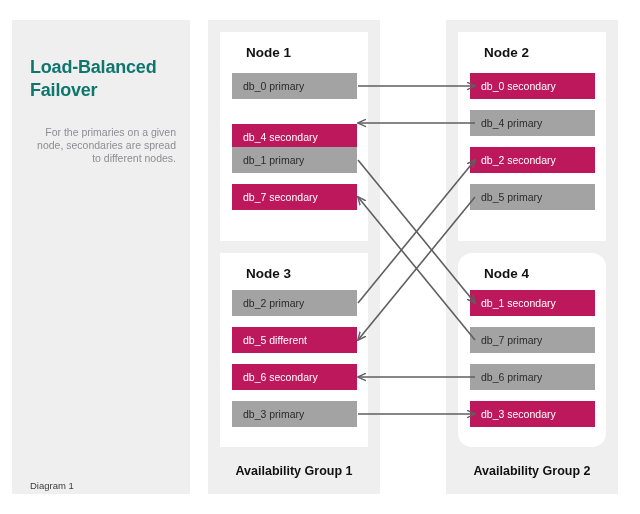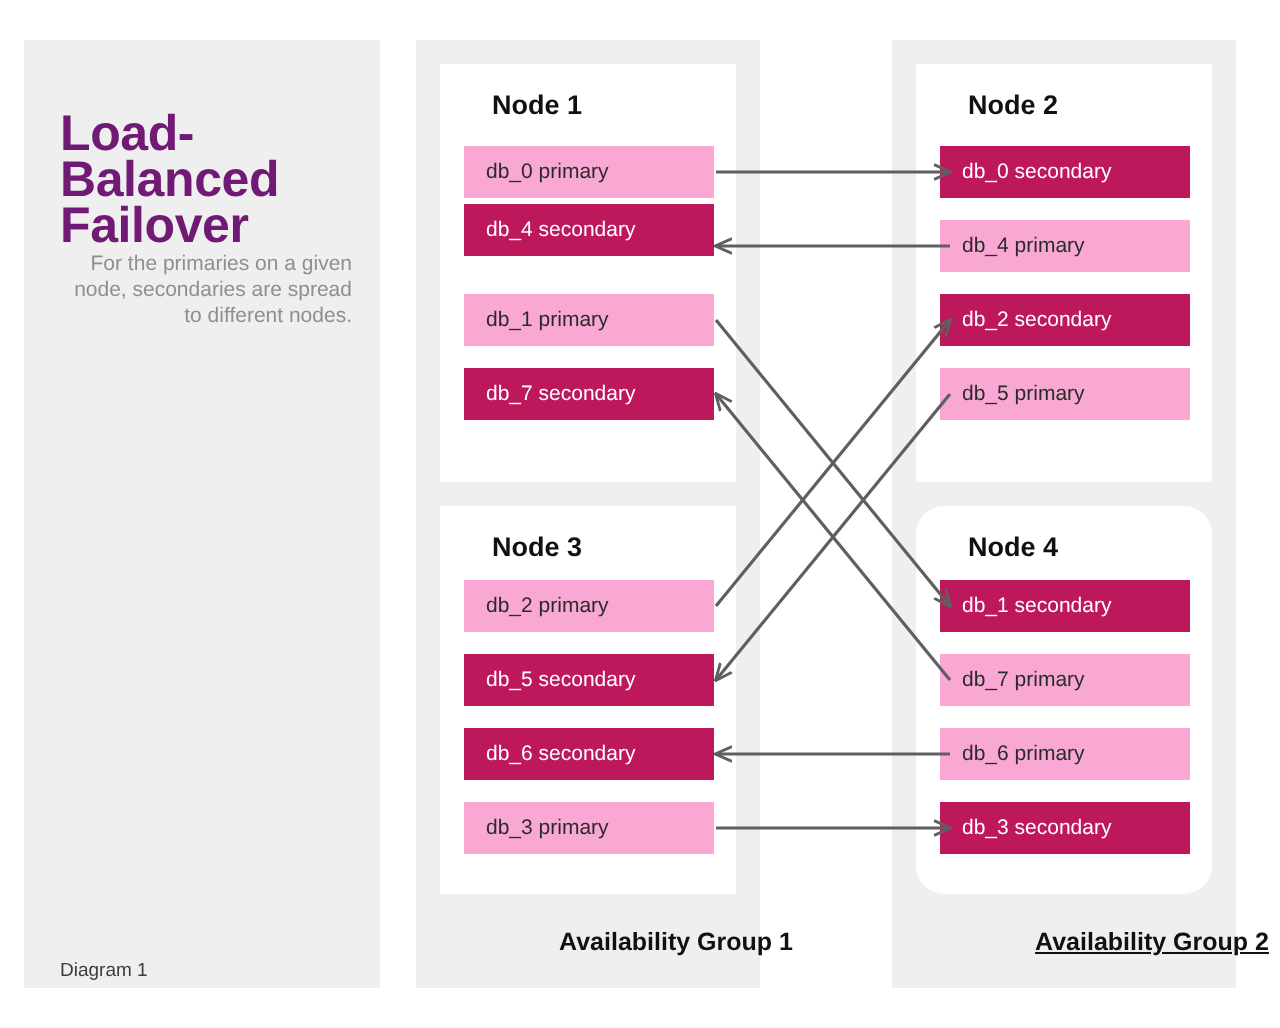--- a/index.html
+++ b/index.html
@@ -26,24 +26,24 @@
     top: 20px;
     width: 178px;
     height: 474px;
     background: #efefef;
   }
   .intro-title {
     position: absolute;
     left: 18px;
     top: 36px;
     width: 150px;
-    font-size: 25px;
+    font-size: 18px;
     font-weight: bold;
     line-height: 23px;
-    color: #701a75;
+    color: #0f766e;
     letter-spacing: -0.2px;
   }
   .intro-sub {
     position: absolute;
     left: 18px;
     top: 106px;
     width: 146px;
     font-size: 10.5px;
     line-height: 13px;
     color: #8e8e93;
@@ -69,24 +69,23 @@
   .group-panel.g2 { left: 446px; }
 
   .group-caption {
     position: absolute;
     width: 172px;
     top: 464px;
     text-align: center;
     font-size: 12.5px;
     font-weight: bold;
     color: #111111;
-    padding-left: 44px;
   }
   .group-caption.g1 { left: 208px; }
-  .group-caption.g2 { left: 446px; text-decoration: underline; }
+  .group-caption.g2 { left: 446px; }
 
   
   .node-card {
     position: absolute;
     width: 148px;
     background: #ffffff;
     text-decoration: underline;
   }
   .node-card.c1 { left: 220px; top: 32px;  height: 209px; }
   .node-card.c2 { left: 458px; top: 32px;  height: 209px; }
@@ -108,21 +107,21 @@
     width: 125px;
     height: 26px;
     line-height: 26px;
     font-size: 10.5px;
     box-sizing: border-box;
     padding-left: 11px;
     white-space: nowrap;
     overflow: hidden;
   }
   .db-row.primary {
-    background: #f9a8d4;
+    background: #a3a3a3;
     color: #2b2b2b;
   }
   .db-row.secondary {
     background: #be185d;
     color: #ffffff;
   }
 
   
   #arrows {
     position: absolute;
@@ -143,37 +142,37 @@
     <div class="intro-sub">For the primaries on a given node, secondaries are spread to different nodes.</div>
     <div class="intro-footer">Diagram 1</div>
   </div>
 
   <div class="group-panel g1"></div>
   <div class="group-panel g2"></div>
 
   <div class="node-card c1">
     <div class="node-title">Node 1</div>
     <div class="db-row primary" style="top:41px">db_0 primary</div>
-    <div class="db-row secondary" style="top:70px">db_4 secondary</div>
+    <div class="db-row secondary" style="top:92px">db_4 secondary</div>
     <div class="db-row primary" style="top:115px">db_1 primary</div>
     <div class="db-row secondary" style="top:152px">db_7 secondary</div>
   </div>
 
   <div class="node-card c2">
     <div class="node-title">Node 2</div>
     <div class="db-row secondary" style="top:41px">db_0 secondary</div>
     <div class="db-row primary" style="top:78px">db_4 primary</div>
     <div class="db-row secondary" style="top:115px">db_2 secondary</div>
     <div class="db-row primary" style="top:152px">db_5 primary</div>
   </div>
 
   <div class="node-card c3">
     <div class="node-title">Node 3</div>
     <div class="db-row primary" style="top:37px">db_2 primary</div>
-    <div class="db-row secondary" style="top:74px">db_5 secondary</div>
+    <div class="db-row secondary" style="top:74px">db_5 different</div>
     <div class="db-row secondary" style="top:111px">db_6 secondary</div>
     <div class="db-row primary" style="top:148px">db_3 primary</div>
   </div>
 
   <div class="node-card c4">
     <div class="node-title">Node 4</div>
     <div class="db-row secondary" style="top:37px">db_1 secondary</div>
     <div class="db-row primary" style="top:74px">db_7 primary</div>
     <div class="db-row primary" style="top:111px">db_6 primary</div>
     <div class="db-row secondary" style="top:148px">db_3 secondary</div>

